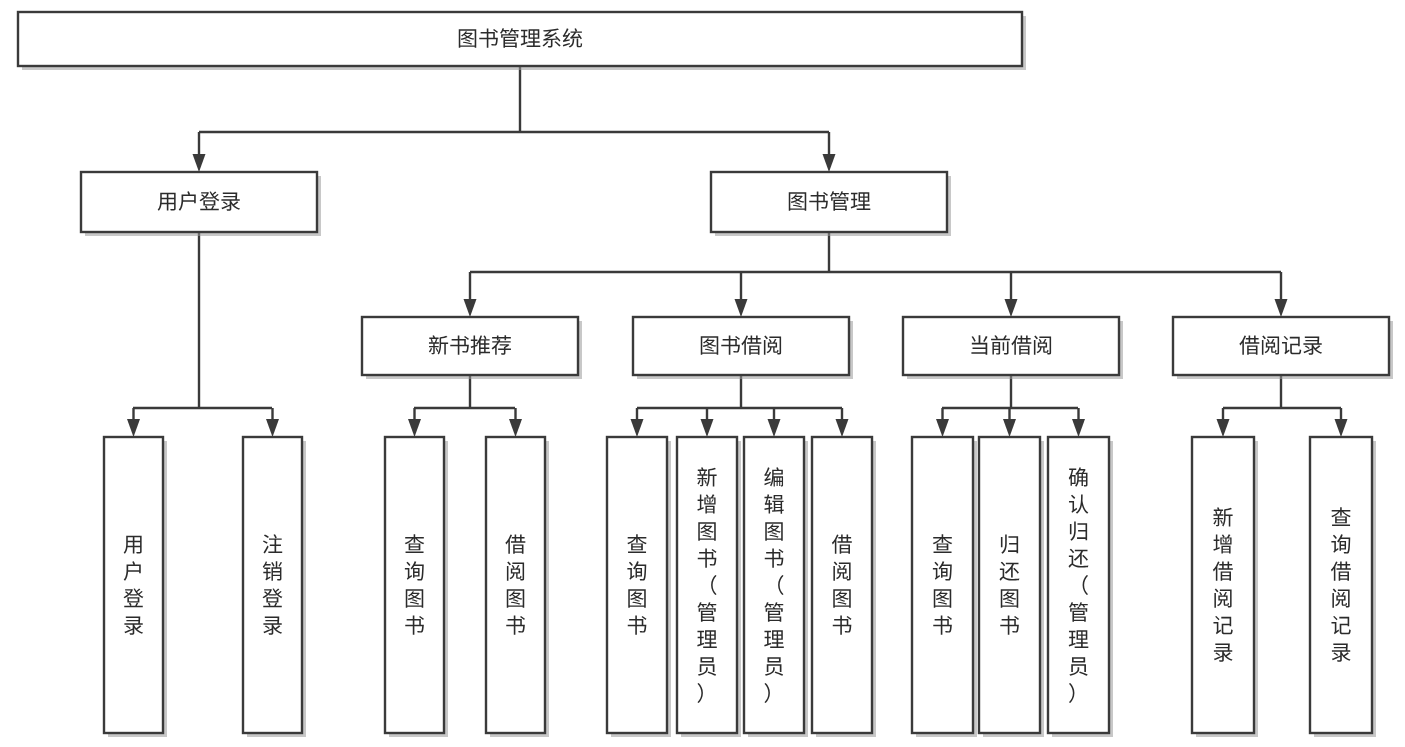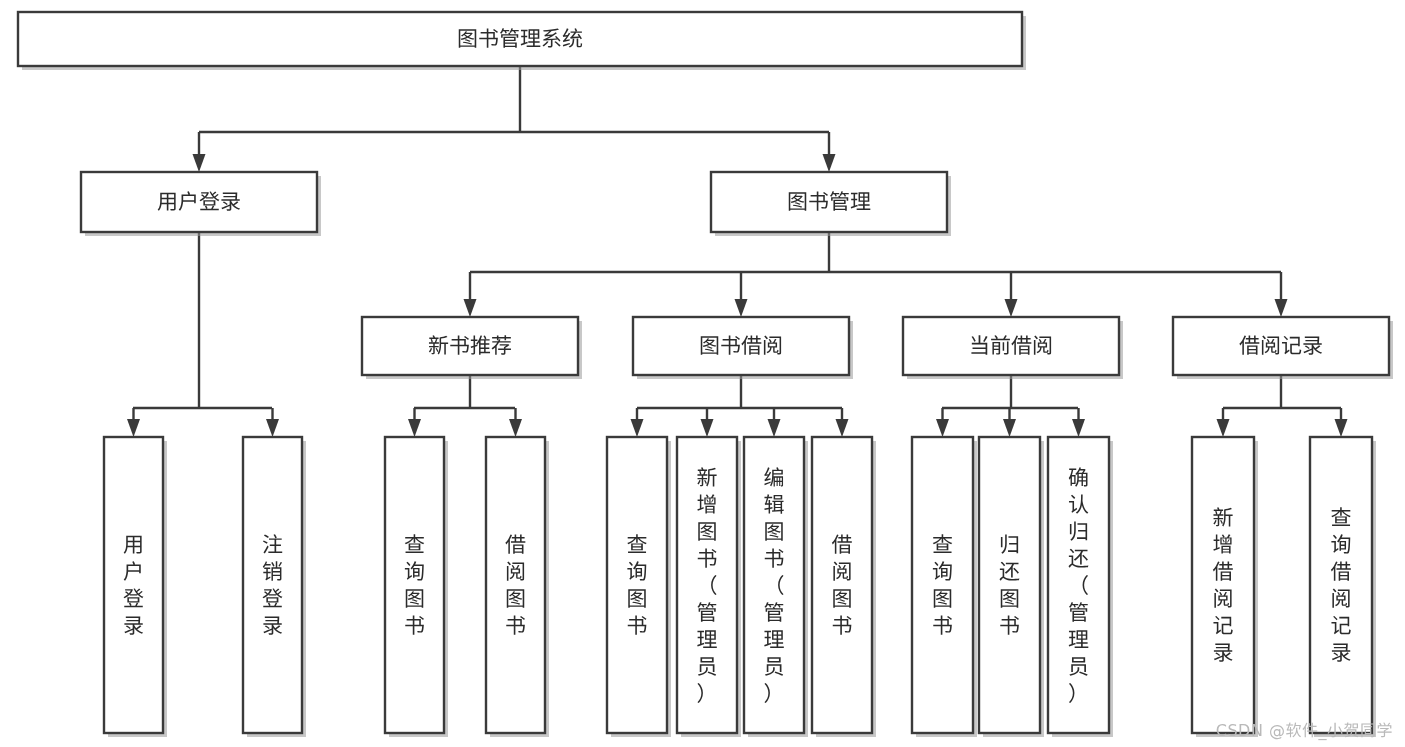--- a/index.html
+++ b/index.html
@@ -191,15 +191,14 @@
         <text x="774" class="node-label-vertical"><tspan x="774" y="484.56">编</tspan><tspan x="774" y="511.56">辑</tspan><tspan x="774" y="538.56">图</tspan><tspan x="774" y="565.56">书</tspan><tspan x="774" y="592.56" transform="rotate(90 774 585.56)">（</tspan><tspan x="774" y="619.56">管</tspan><tspan x="774" y="646.56">理</tspan><tspan x="774" y="673.56">员</tspan><tspan x="774" y="700.56" transform="rotate(90 774 693.56)">）</tspan></text>
         <text x="842" class="node-label-vertical"><tspan x="842" y="552.06">借</tspan><tspan x="842" y="579.06">阅</tspan><tspan x="842" y="606.06">图</tspan><tspan x="842" y="633.06">书</tspan></text>
         <text x="942.5" class="node-label-vertical"><tspan x="942.5" y="552.06">查</tspan><tspan x="942.5" y="579.06">询</tspan><tspan x="942.5" y="606.06">图</tspan><tspan x="942.5" y="633.06">书</tspan></text>
         <text x="1009.5" class="node-label-vertical"><tspan x="1009.5" y="552.06">归</tspan><tspan x="1009.5" y="579.06">还</tspan><tspan x="1009.5" y="606.06">图</tspan><tspan x="1009.5" y="633.06">书</tspan></text>
         <text x="1078.5" class="node-label-vertical"><tspan x="1078.5" y="484.56">确</tspan><tspan x="1078.5" y="511.56">认</tspan><tspan x="1078.5" y="538.56">归</tspan><tspan x="1078.5" y="565.56">还</tspan><tspan x="1078.5" y="592.56" transform="rotate(90 1078.5 585.56)">（</tspan><tspan x="1078.5" y="619.56">管</tspan><tspan x="1078.5" y="646.56">理</tspan><tspan x="1078.5" y="673.56">员</tspan><tspan x="1078.5" y="700.56" transform="rotate(90 1078.5 693.56)">）</tspan></text>
         <text x="1223" class="node-label-vertical"><tspan x="1223" y="525.06">新</tspan><tspan x="1223" y="552.06">增</tspan><tspan x="1223" y="579.06">借</tspan><tspan x="1223" y="606.06">阅</tspan><tspan x="1223" y="633.06">记</tspan><tspan x="1223" y="660.06">录</tspan></text>
         <text x="1341" class="node-label-vertical"><tspan x="1341" y="525.06">查</tspan><tspan x="1341" y="552.06">询</tspan><tspan x="1341" y="579.06">借</tspan><tspan x="1341" y="606.06">阅</tspan><tspan x="1341" y="633.06">记</tspan><tspan x="1341" y="660.06">录</tspan></text>
       </g>
     </svg>
 
-  <div class="watermark">CSDN @软件_小贺同学</div>
 
 </div>
 
 </body></html>

